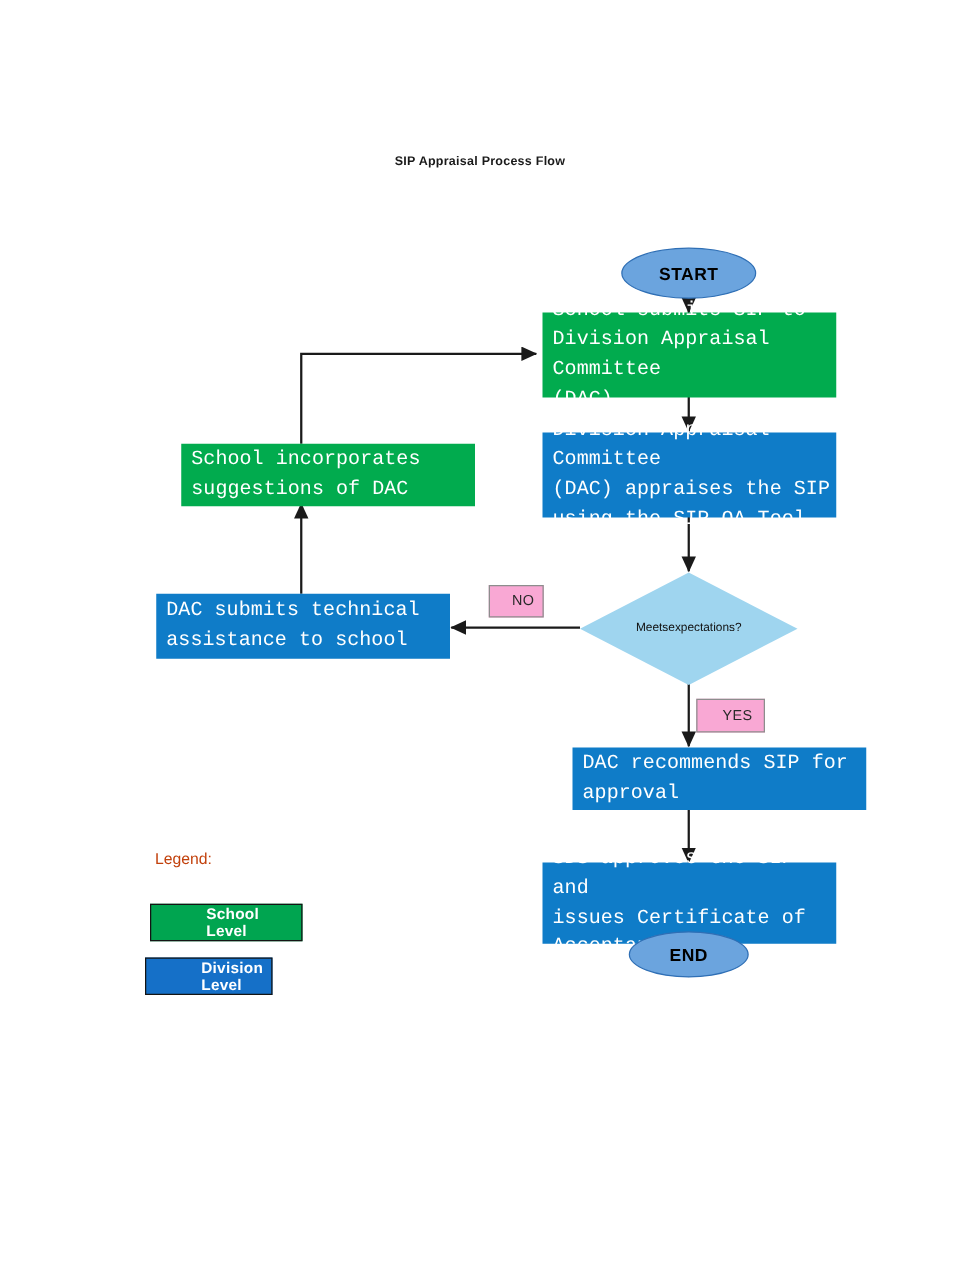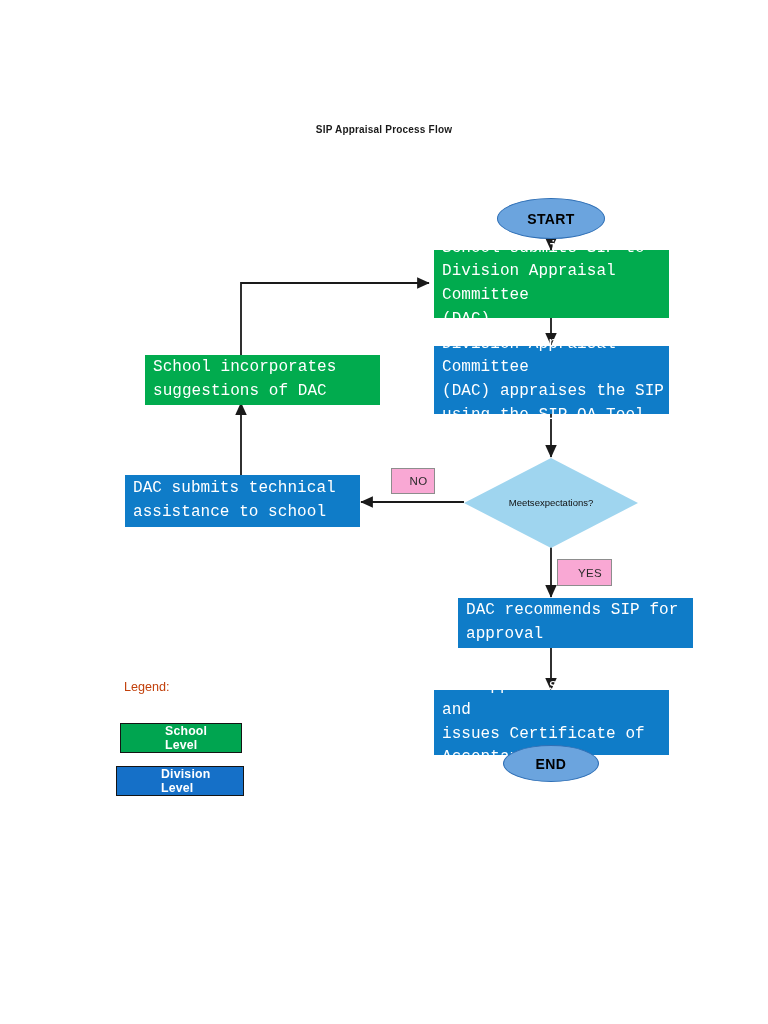--- a/index.html
+++ b/index.html
@@ -246,17 +246,17 @@
   <div class="term" style="left:503px; top:745px; width:96px; height:37px;">
     <span>END</span>
   </div>
 
   <div class="legend-title" style="left:124px; top:680px;">Legend:</div>
 
   <div class="legend-chip green" style="left:120px; top:723px; width:122px; height:30px;">
     <span>School Level</span>
   </div>
 
-  <div class="legend-chip blue" style="left:116px; top:766px; width:128px; height:30px;">
+  <div class="legend-chip blue" style="left:116px; top:766px; width:102px; height:30px;">
     <span>Division Level</span>
   </div>
 
 </div>
 
 </body></html>

